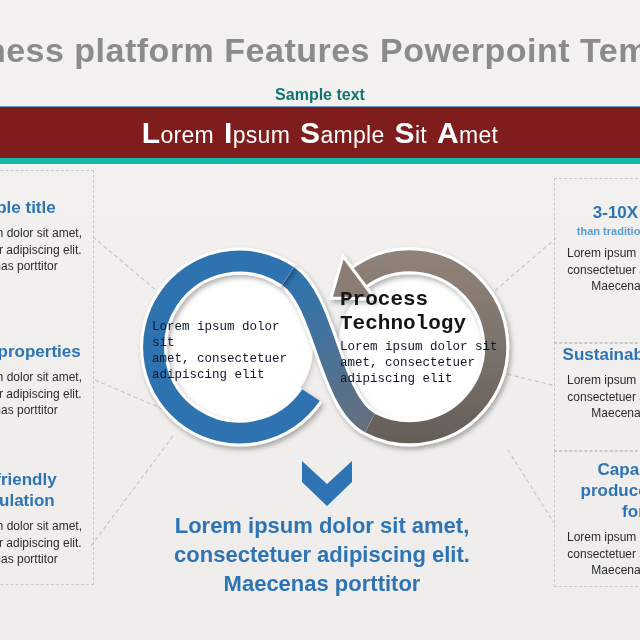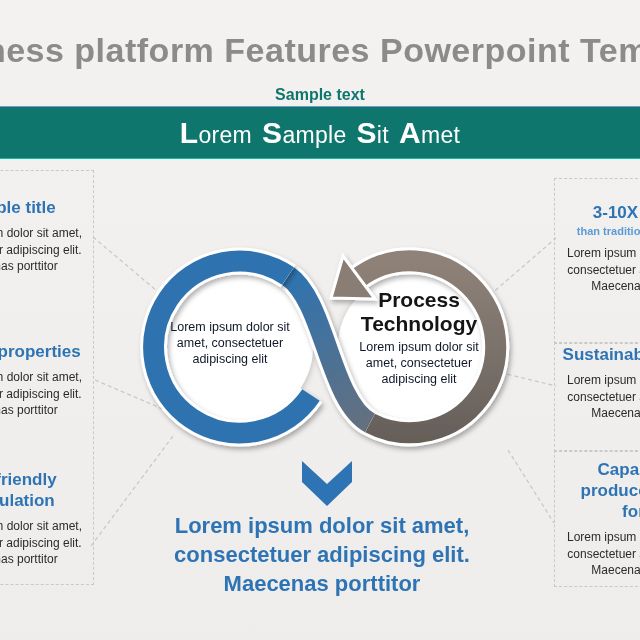--- a/index.html
+++ b/index.html
@@ -12,61 +12,62 @@
   
   .slide-title{
     top:31px;left:50%;transform:translateX(-50%);
     white-space:nowrap;font-size:34px;font-weight:700;color:#8b8b8b;letter-spacing:.5px;
   }
   .slide-subtitle{
     top:86px;left:0;right:0;text-align:center;
     font-size:16px;font-weight:700;color:#0f766e;
   }
   .banner{
-    top:106px;left:0;width:640px;height:51px;background:#0f766e;
-    border-top:1px solid #6f9cc4;border-bottom:1px solid #14b8a6;
+    top:106px;left:0;width:640px;height:51px;background:#7f1d1d;
+    border-top:1px solid #6f9cc4;border-bottom:6px solid #14b8a6;
     display:flex;align-items:center;justify-content:center;
   }
   .bword{color:#ffffff;font-size:23px;display:inline-block;margin:0 5px;letter-spacing:.3px;}
   .bword::first-letter{font-weight:700;font-size:30px;}
   
   .dashed-box{border:1px dashed #c9c9c7;}
   .box-left{left:-80px;top:170px;width:172px;height:413px;}
   .box-r1{left:554px;top:178px;width:178px;height:164px;}
   .box-r2{left:554px;top:342px;width:178px;height:108px;}
   .box-r3{left:554px;top:450px;width:178px;height:135px;}
   
   .panel{width:170px;text-align:center;}
   .panel-l{left:-77px;}
   .panel-r{left:556px;}
   .p-title{font-size:17px;line-height:21px;font-weight:700;color:#2e74b5;white-space:pre-line;}
   .p-sub{font-size:11px;line-height:14px;font-weight:700;color:#5b9bd5;margin-top:1px;white-space:nowrap;}
   .p-body{font-size:12px;line-height:16.5px;color:#2b2b2b;margin-top:7px;white-space:pre-line;}
   .nowrap{white-space:nowrap;}
   
-  .node{text-align:center;}
+  .node{font-family:Liberation Mono, monospace;}
   .node-title{font-size:21px;line-height:24px;font-weight:700;color:#151515;white-space:pre-line;}
   .node-body{font-size:12.5px;line-height:16px;color:#0f172a;margin-top:3px;white-space:pre-line;}
   .node-left{left:152px;top:316px;width:156px;}
   .node-right{left:340px;top:288px;width:158px;}
   
   .footer-text{
     top:511px;left:0;width:644px;text-align:center;
     font-size:22px;line-height:29px;font-weight:700;color:#2e74b5;white-space:pre-line;
   }
   svg{position:absolute;top:0;left:0;}
 </style>
 </head>
 <body>
 
 <div class="abs slide-title">Business platform Features Powerpoint Template</div>
 <div class="abs slide-subtitle">Sample text</div>
 
 <div class="abs banner">
   <span class="bword">Lorem</span>
+  <span class="bword">Ipsum</span>
   <span class="bword">Sample</span>
   <span class="bword">Sit</span>
   <span class="bword">Amet</span>
 </div>
 
 <div class="abs dashed-box box-left"></div>
 <div class="abs dashed-box box-r1"></div>
 <div class="abs dashed-box box-r2"></div>
 <div class="abs dashed-box box-r3"></div>
 

